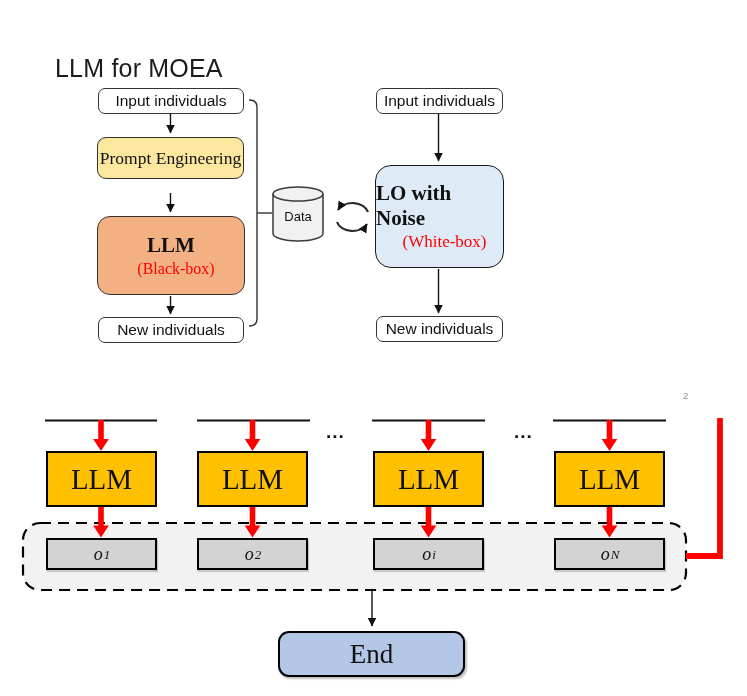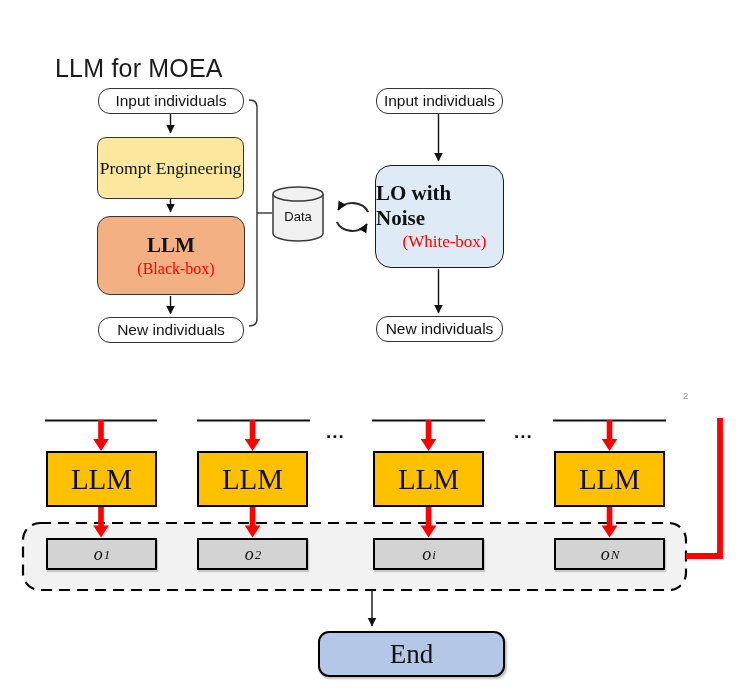--- a/index.html
+++ b/index.html
@@ -6,26 +6,26 @@
   .canvas{
     position:relative;width:747px;height:696px;background:#ffffff;overflow:hidden;
     font-family:"Liberation Sans","DejaVu Sans",sans-serif;
   }
   .layer{position:absolute;left:0;top:0;}
   .abs{position:absolute;box-sizing:border-box;}
   .title{
     left:55px;top:26px;font-size:25px;color:#1c1c1c;letter-spacing:0.2px;margin-top:28px;
   }
   .pillbox{
-    background:#ffffff;border:1.4px solid #333333;border-radius:12px;
+    background:#ffffff;border:1.4px solid #333333;border-radius:7px;
     display:flex;align-items:center;justify-content:center;
     font-size:15.5px;color:#111;
   }
   .promptbox{
-    left:97px;top:137px;width:147px;height:62px;background:#FBE79D;
+    left:97px;top:137px;width:147px;height:42px;background:#FBE79D;
     border:1.2px solid #333333;border-radius:9px;
     display:flex;align-items:center;justify-content:center;
     font-family:"Liberation Serif","DejaVu Serif",serif;font-size:17.5px;color:#111;
   }
   .llmblackbox{
     left:97px;top:216px;width:148px;height:79px;background:#F3B183;
     border:1.2px solid #333333;border-radius:13px;
     display:flex;flex-direction:column;align-items:center;justify-content:center;gap:2px;
   }
   .llmblackbox .main{font-family:"Liberation Serif","DejaVu Serif",serif;font-weight:bold;font-size:21px;color:#111;}
@@ -52,21 +52,20 @@
   }
   .obox .obase{font-style:italic;font-size:18px;}
   .obox sup{font-style:italic;font-size:13px;position:relative;top:1px;left:1px;}
   .dots{font-size:19px;font-weight:bold;color:#111;letter-spacing:1px;top:421px;}
   .endbox{
     left:278px;top:631px;width:187px;height:46px;background:#B4C7E7;
     border:2.6px solid #000;border-radius:11px;
     display:flex;align-items:center;justify-content:center;
     font-family:"Liberation Serif","DejaVu Serif",serif;font-size:27px;color:#111;
     box-shadow:1.5px 2px 2px rgba(0,0,0,0.25);
-    margin-left:40px;
   }
   .pagemarker{left:683px;top:390px;font-size:9.5px;color:#909090;}
   .data-label{font-family:"Liberation Sans","DejaVu Sans",sans-serif;font-size:13px;fill:#111;}
 </style>
 </head>
 <body>
 
 <div class="canvas">
 
   <svg class="layer" width="747" height="696" viewBox="0 0 747 696">

